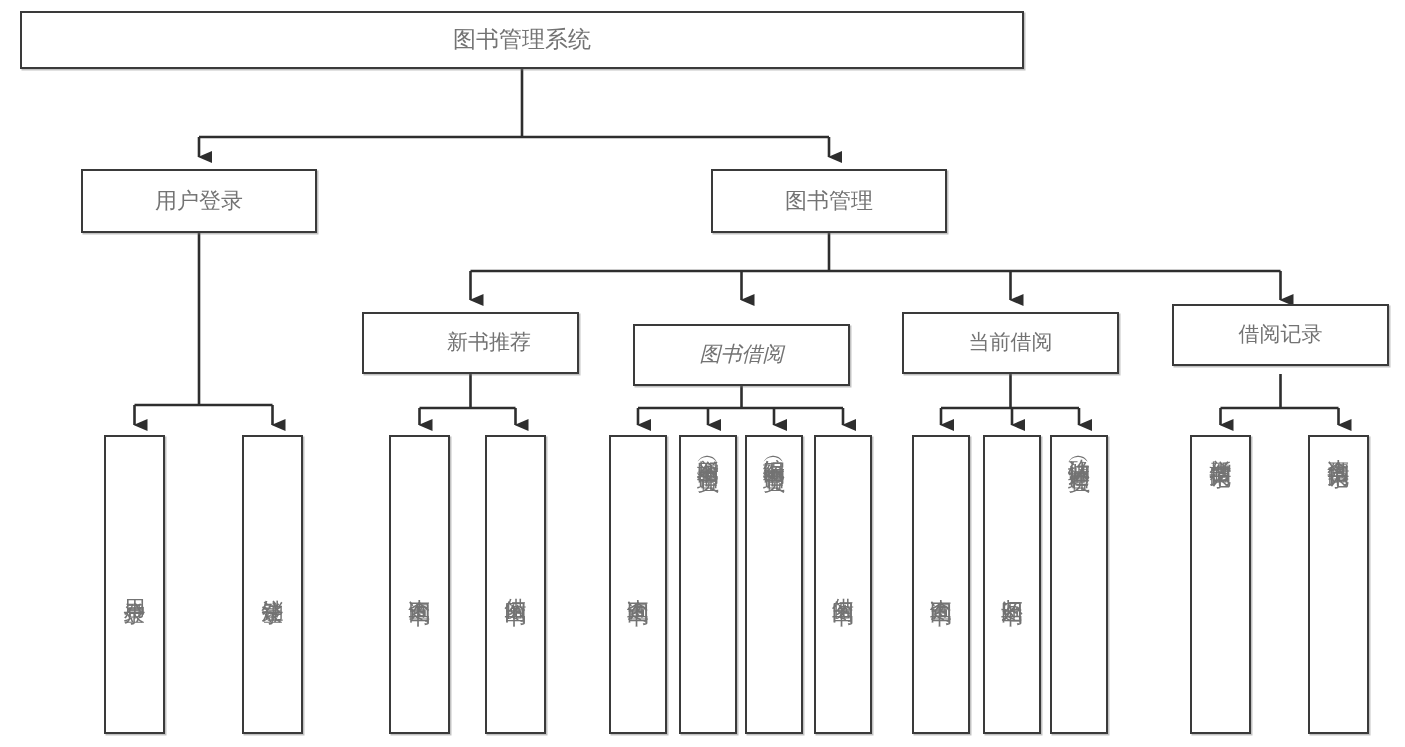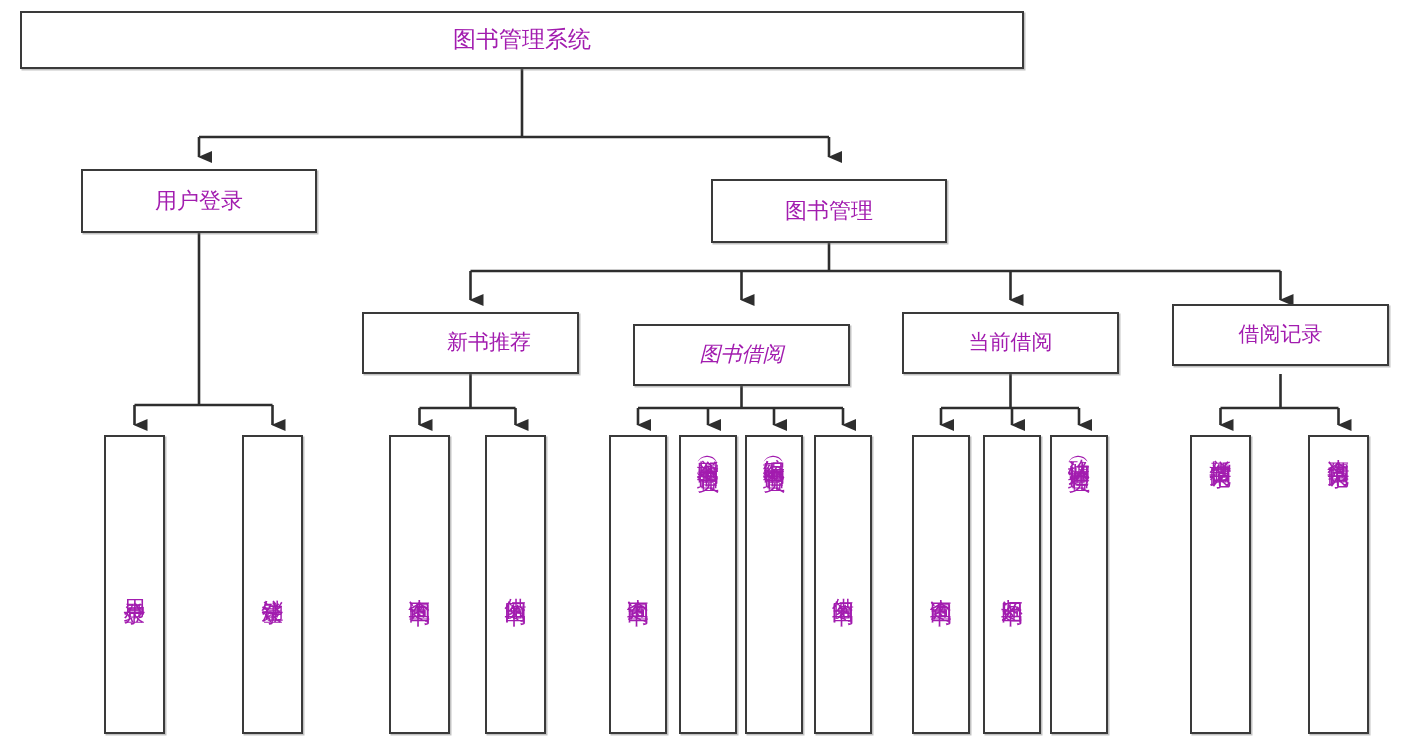--- a/index.html
+++ b/index.html
@@ -17,21 +17,21 @@
     position:absolute;
     box-sizing:border-box;
     background:#ffffff;
     border:2.5px solid #3a3a3a;
     display:flex;
     align-items:center;
     justify-content:center;
     box-shadow:1.5px 1.5px 0 rgba(120,120,120,.45);
   }
   .node .label{
-    color:#a21caf;
+    color:#737373;
     line-height:1.12;
     text-align:center;
     white-space:pre;
   }
   .level0 .label{font-size:23px;}
   .level1 .label{font-size:22px;}
   .level2 .label{font-size:21px;}
 
   
   .leaf .label{
@@ -102,21 +102,21 @@
       </g>
   </svg>
 
   <div id="nodes">
       <div class="node level0" style="left: 20px; top: 11px; width: 1004px; height: 58px;">
         <span class="label">图书管理系统</span>
       </div>
       <div class="node level1" style="left: 81px; top: 169px; width: 236px; height: 64px;">
         <span class="label">用户登录</span>
       </div>
-      <div class="node level1" style="left: 711px; top: 179px; width: 236px; height: 64px;">
+      <div class="node level1" style="left: 711px; top: 169px; width: 236px; height: 64px;">
         <span class="label">图书管理</span>
       </div>
       <div class="node level2" style="left: 362px; top: 312px; width: 217px; height: 62px; padding-left: 37px;">
         <span class="label">新书推荐</span>
       </div>
       <div class="node level2" style="left: 633px; top: 324px; width: 217px; height: 62px; font-style: italic;">
         <span class="label">图书借阅</span>
       </div>
       <div class="node level2" style="left: 902px; top: 312px; width: 217px; height: 62px; align-items: center;">
         <span class="label">当前借阅</span>

